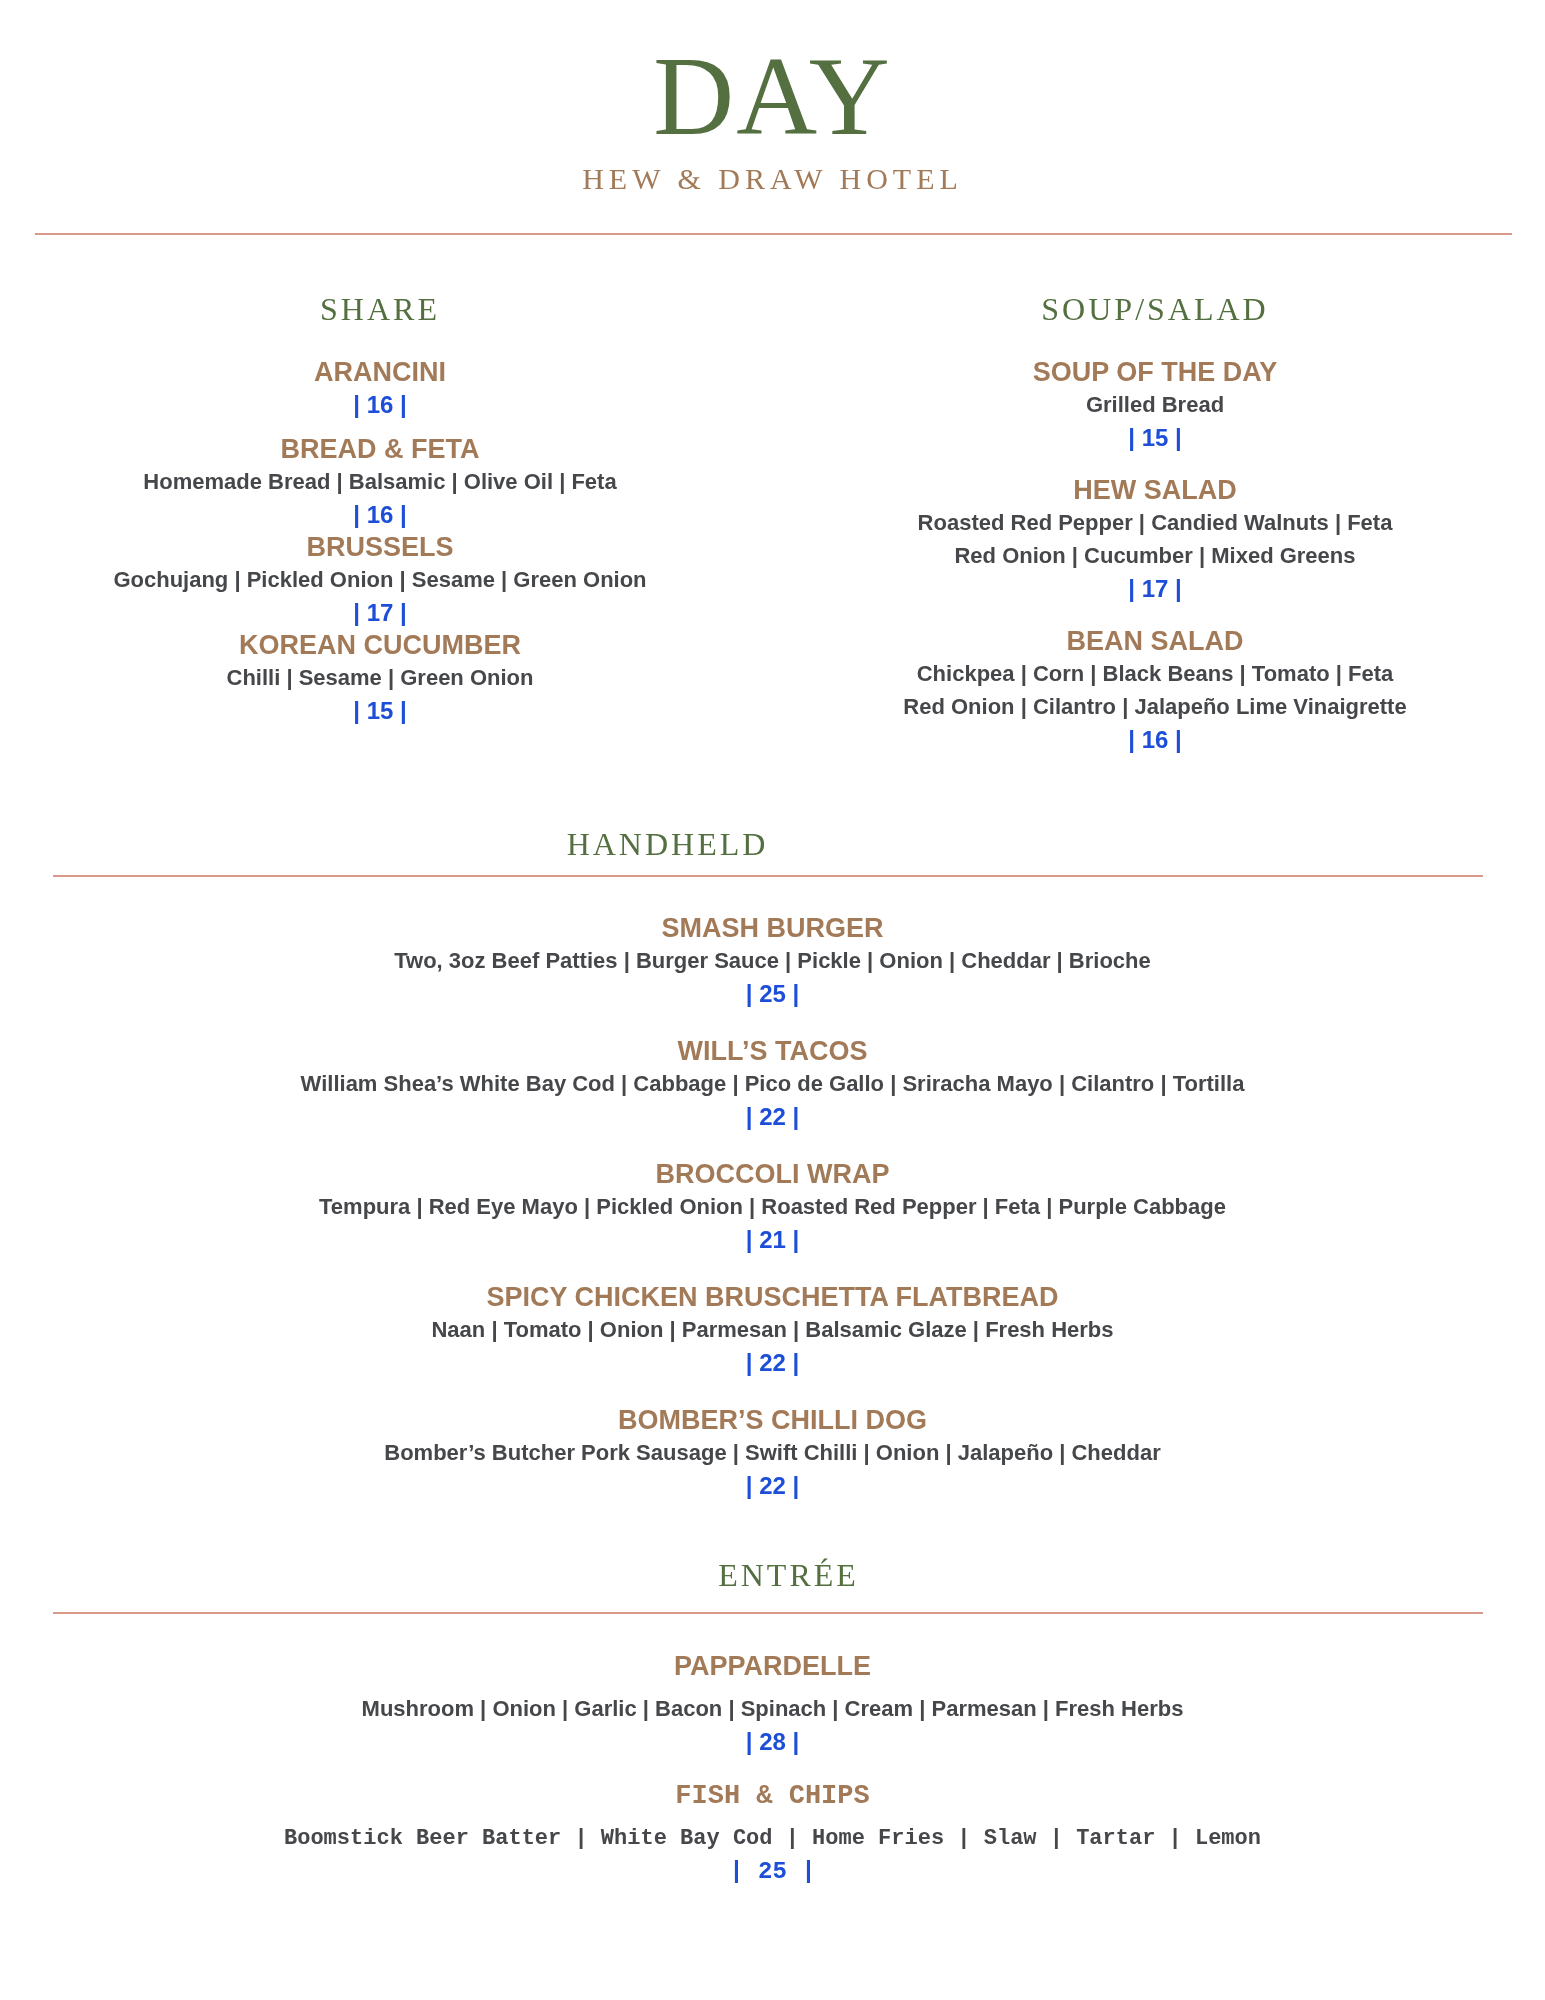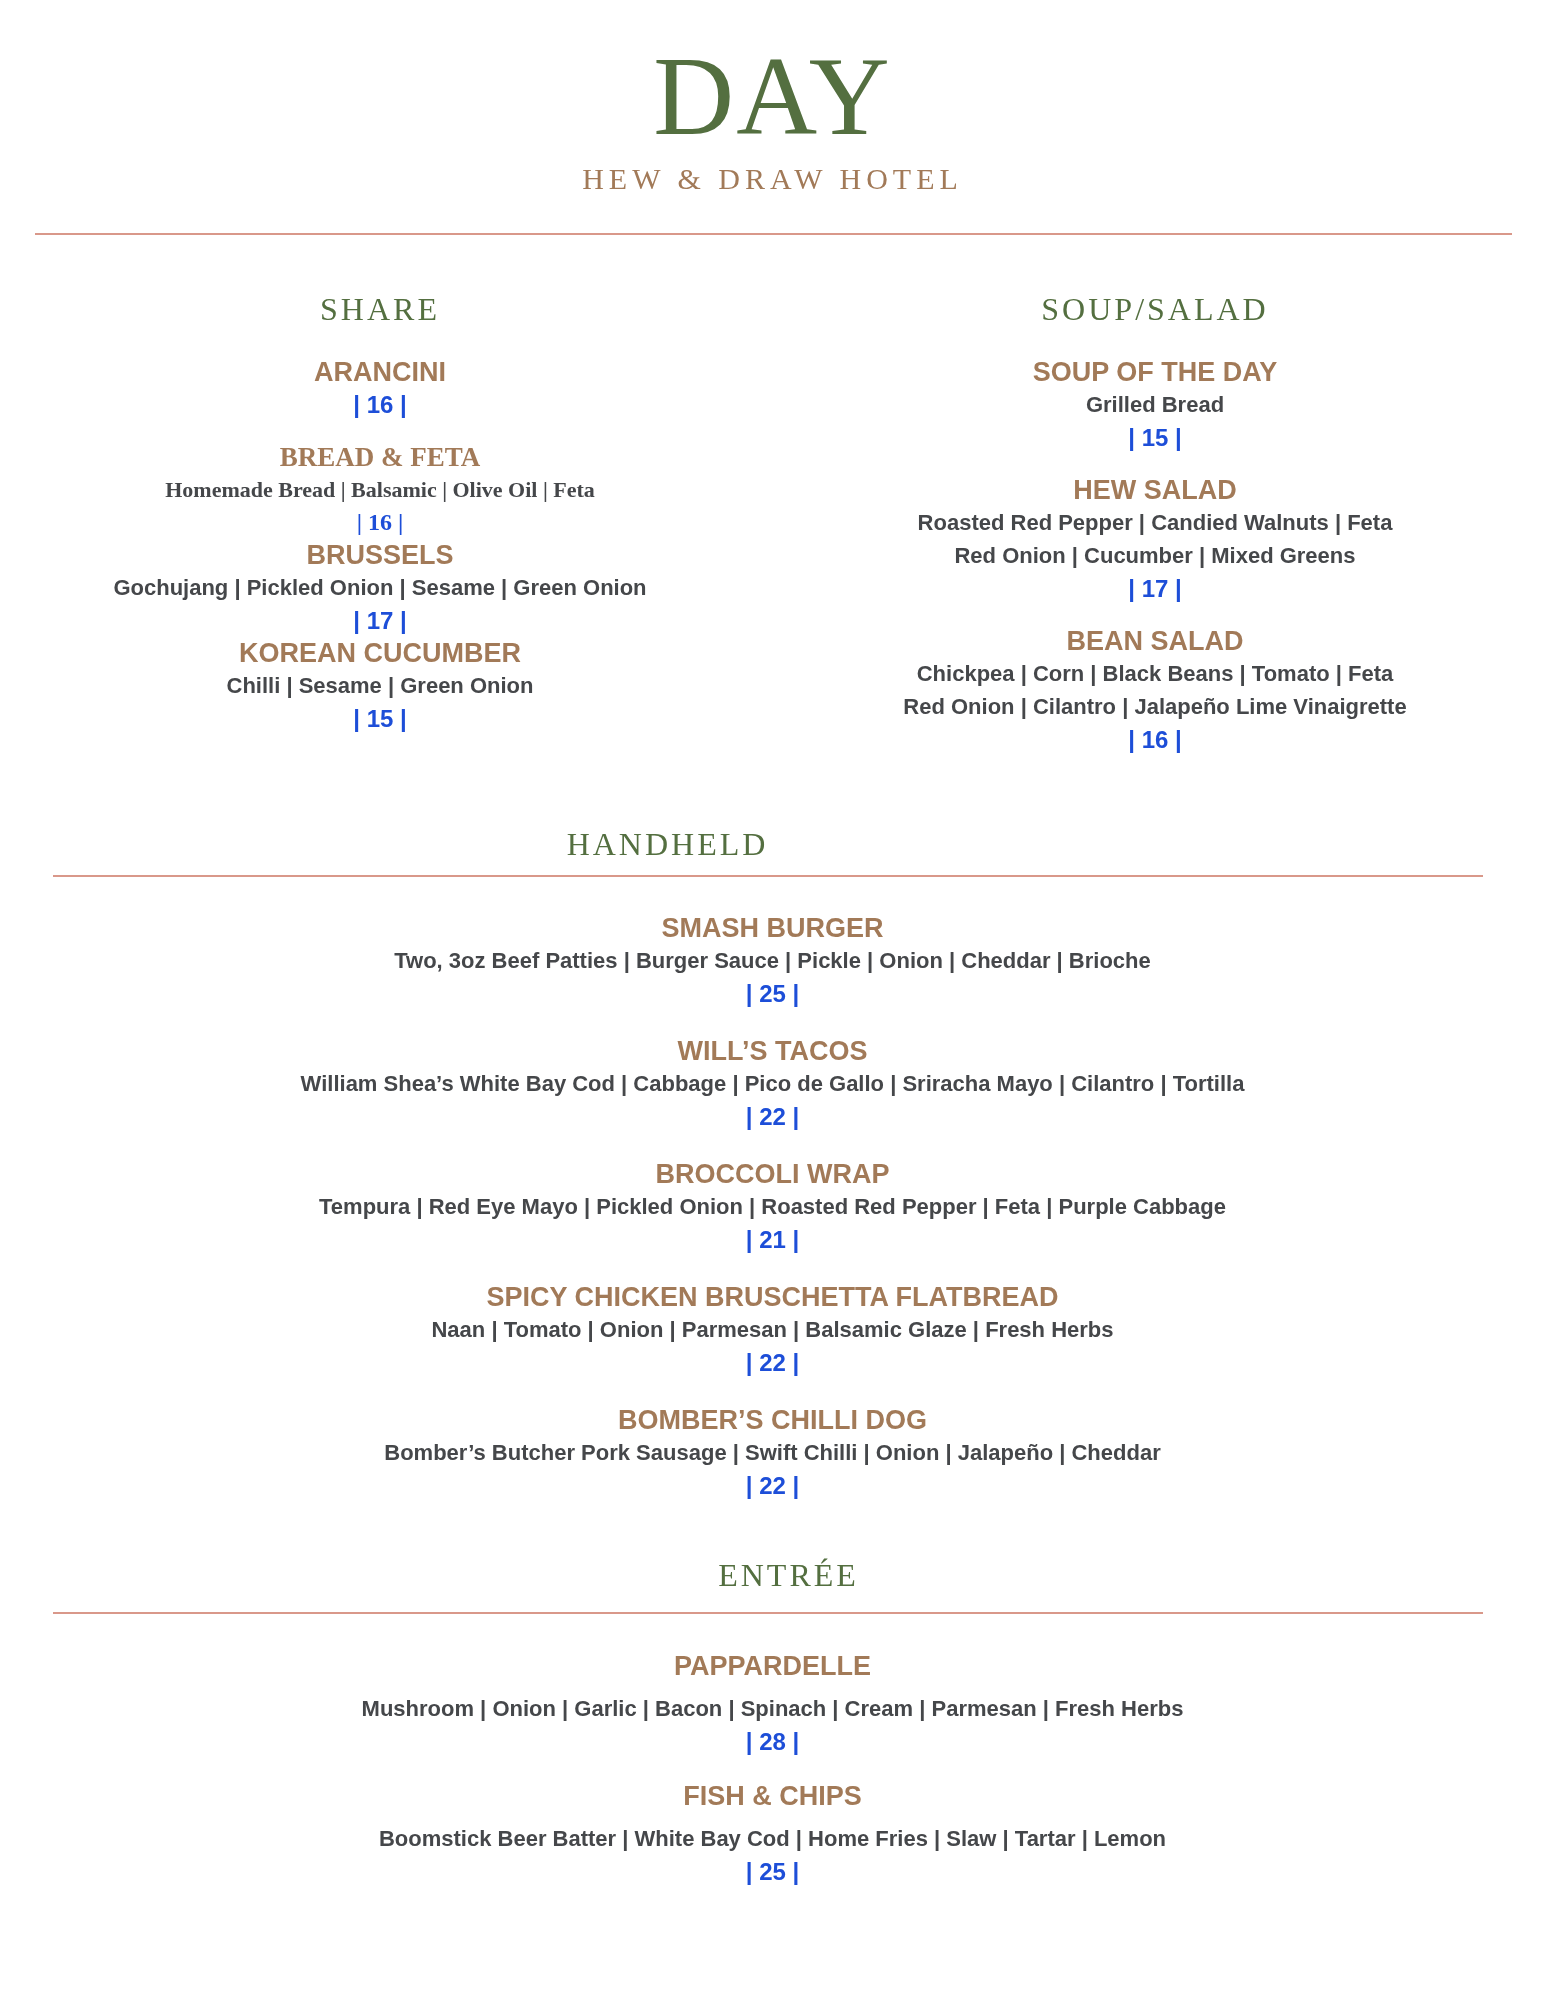--- a/index.html
+++ b/index.html
@@ -84,21 +84,21 @@
 <div class="page-title">DAY</div>
 <div class="page-subtitle">HEW &amp; DRAW HOTEL</div>
 <div class="rule" style="left:35px; width:1477px; top:233px;"></div>
 
 <div class="section-title" style="left:80px; width:600px; top:287px;">SHARE</div>
 <div class="col" style="left:40px; width:680px; top:356px;">
   <div class="item">
     <span class="item-name">ARANCINI</span>
     <span class="item-price">| 16 |</span>
   </div>
-  <div class="item" style="margin-top:20px;font-family:Liberation Serif, serif;">
+  <div class="item" style="margin-top:12px;">
     <span class="item-name">BREAD &amp; FETA</span>
     <span class="item-desc">Homemade Bread | Balsamic | Olive Oil | Feta</span>
     <span class="item-price">| 16 |</span>
   </div>
   <div class="item" style="">
     <span class="item-name">BRUSSELS</span>
     <span class="item-desc">Gochujang | Pickled Onion | Sesame | Green Onion</span>
     <span class="item-price">| 17 |</span>
   </div>
   <div class="item" style="">
@@ -160,18 +160,18 @@
 </div>
 
 <div class="section-title" style="left:8px; width:1545px; top:1553px;padding-left:8px;">ENTRÉE</div>
 <div class="rule" style="left:53px; width:1430px; top:1612px;"></div>
 <div class="col" style="left:100px; width:1345px; top:1650px;">
   <div class="item">
     <span class="item-name" style="margin-bottom:10px;">PAPPARDELLE</span>
     <span class="item-desc">Mushroom | Onion | Garlic | Bacon | Spinach | Cream | Parmesan | Fresh Herbs</span>
     <span class="item-price">| 28 |</span>
   </div>
-  <div class="item" style="margin-top:22px;">
+  <div class="item" style="margin-top:22px;font-family:Liberation Mono, monospace;">
     <span class="item-name" style="margin-bottom:10px;">FISH &amp; CHIPS</span>
     <span class="item-desc">Boomstick Beer Batter | White Bay Cod | Home Fries | Slaw | Tartar | Lemon</span>
     <span class="item-price">| 25 |</span>
   </div>
 </div>
 
 </body></html>

